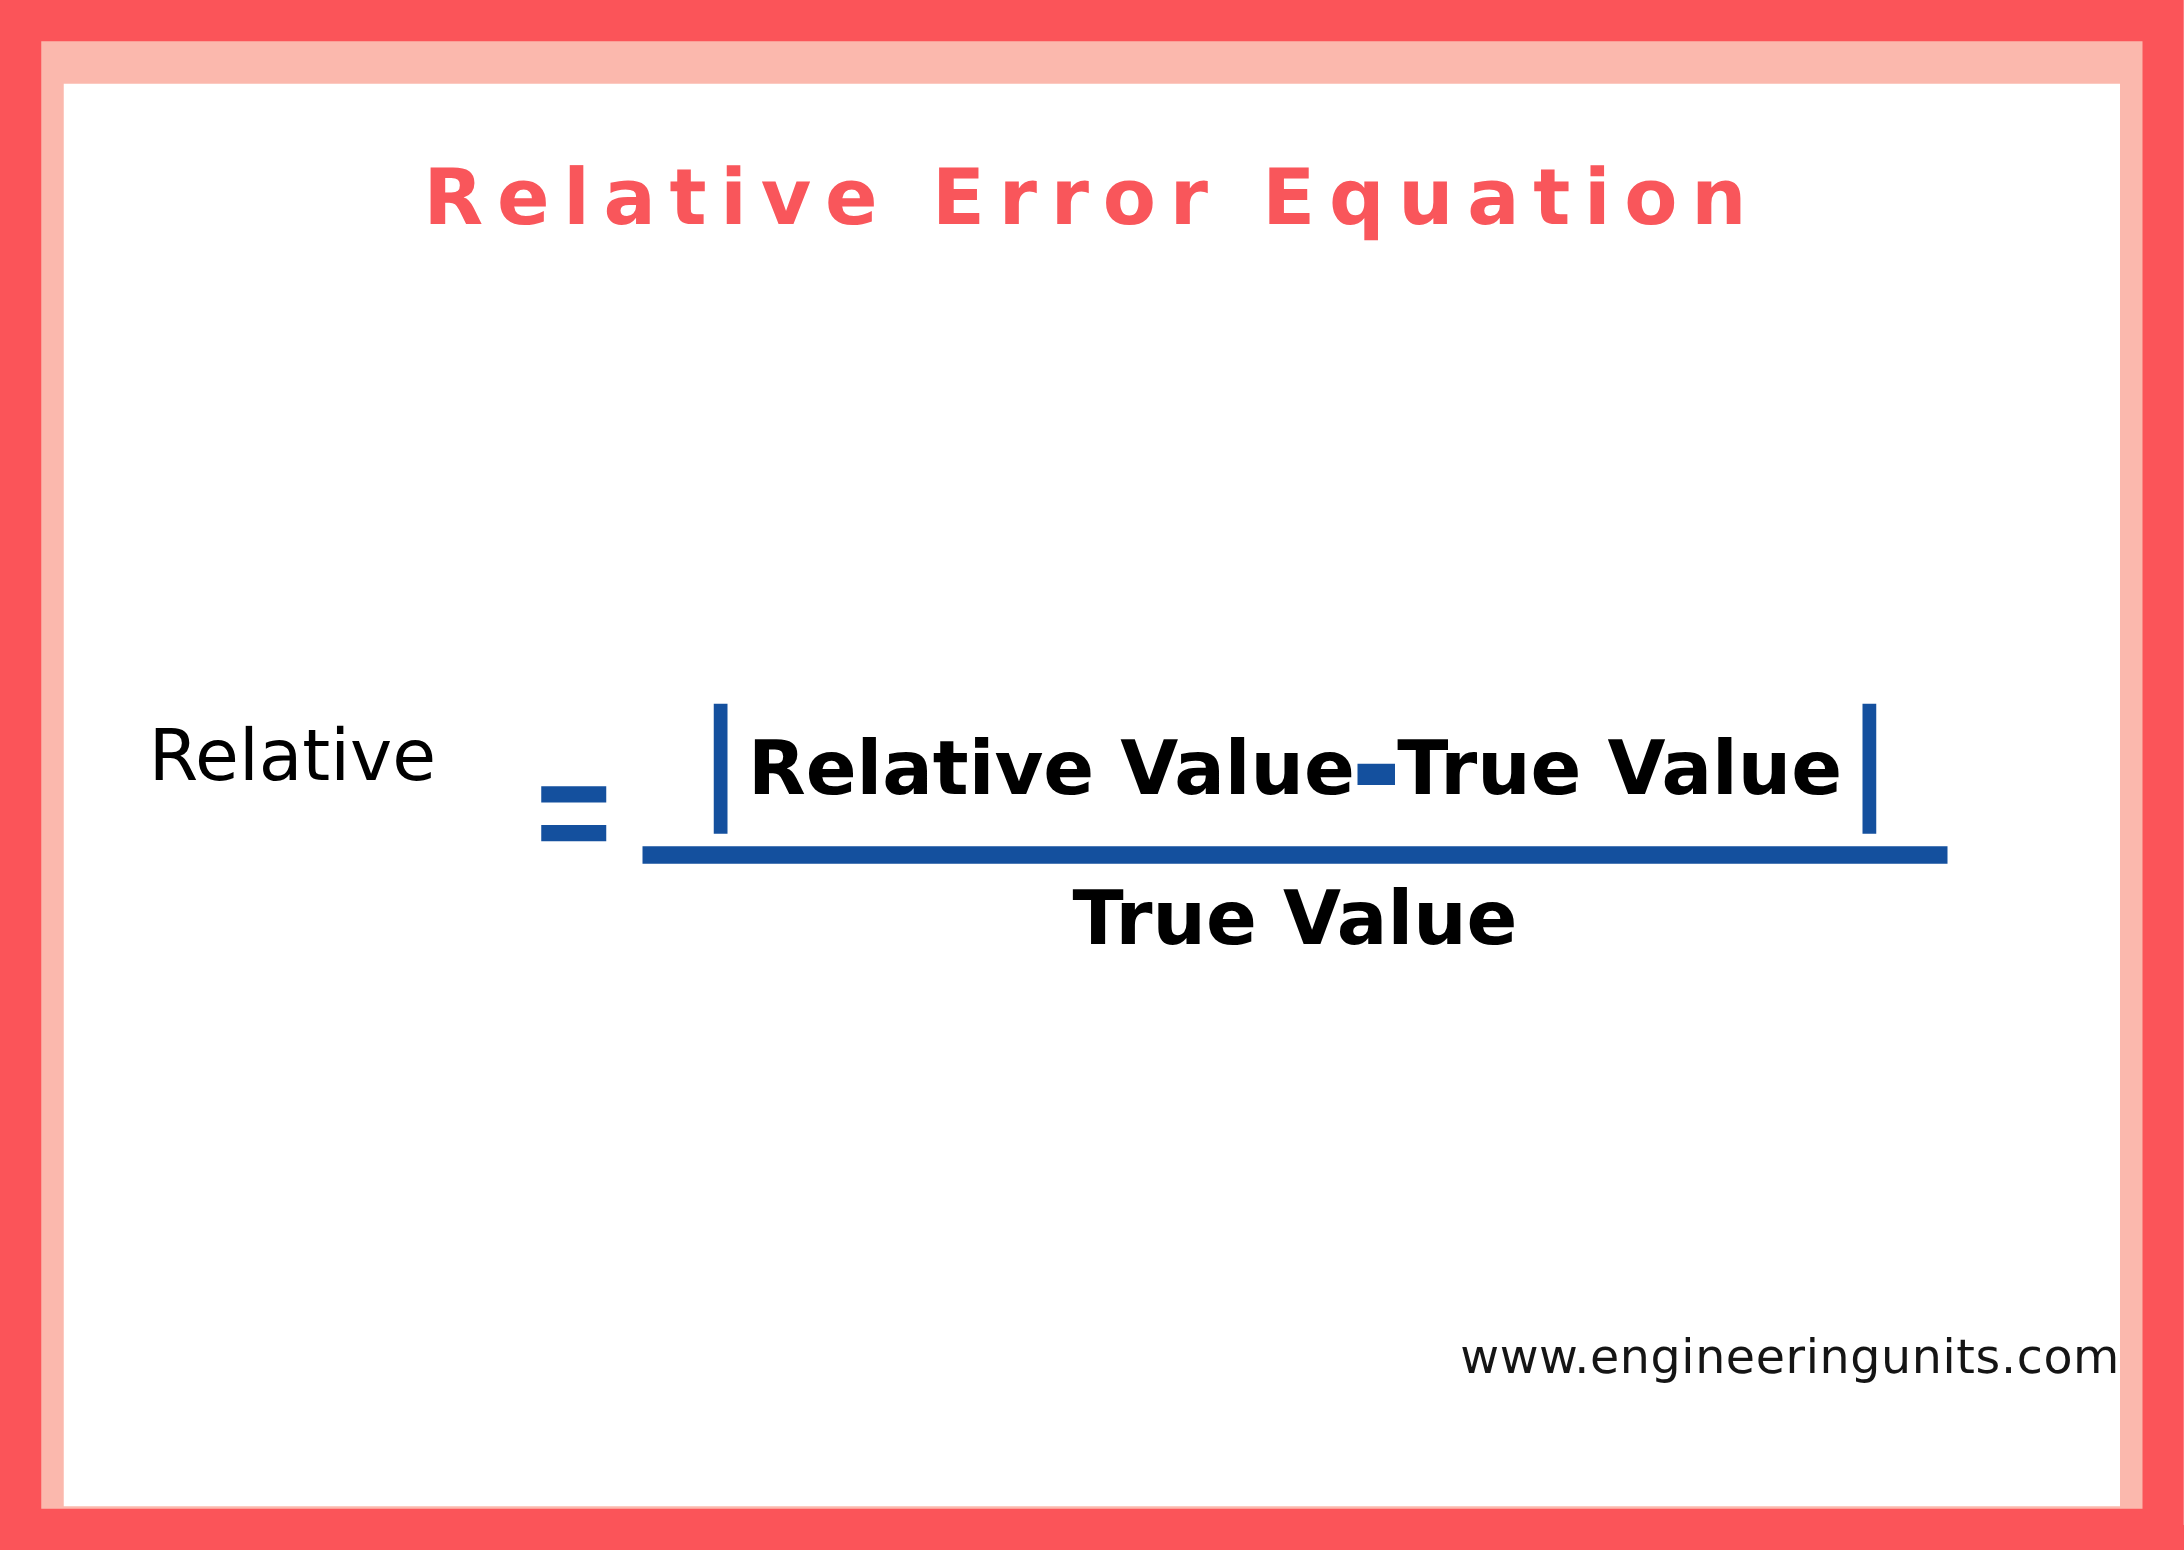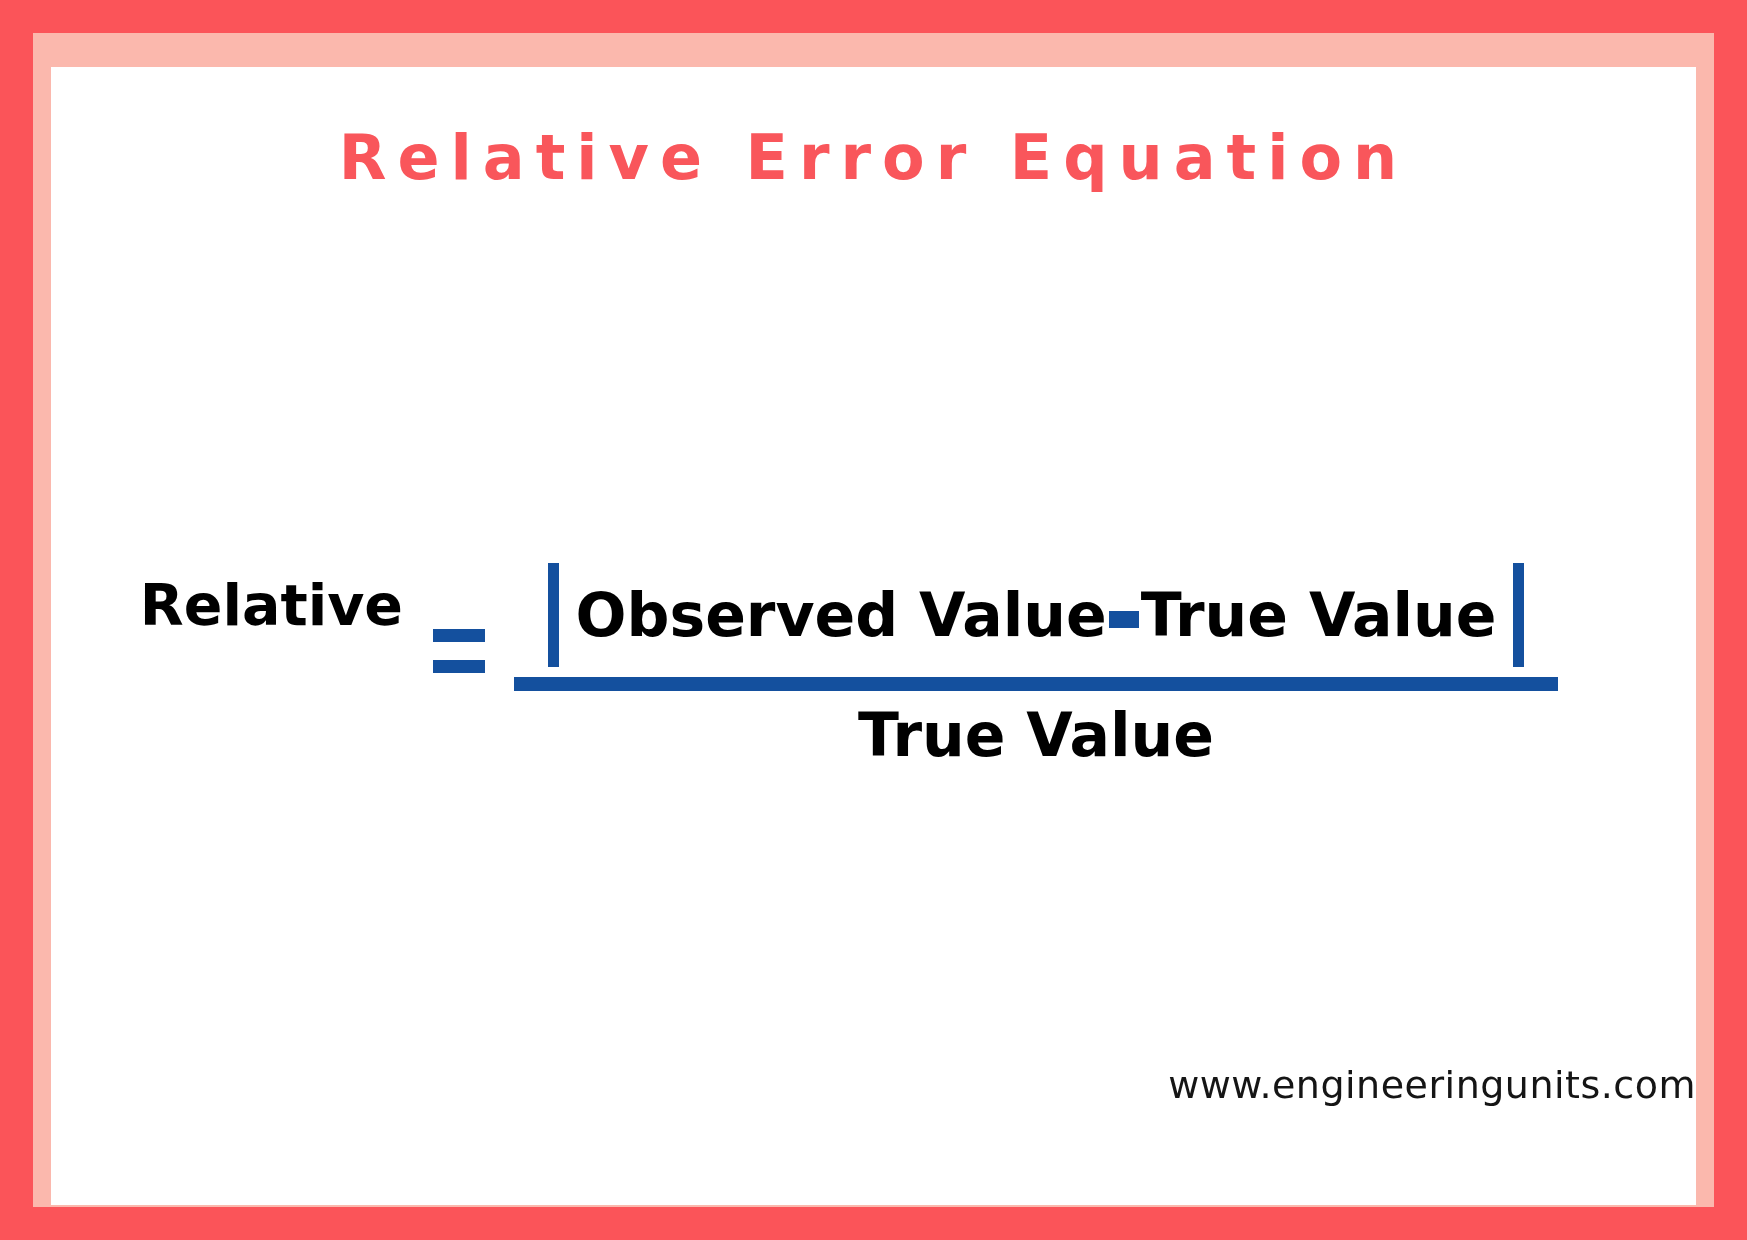--- a/index.html
+++ b/index.html
@@ -65,24 +65,24 @@
     height: 330px;
   }
 
   
   #lhs {
     position: absolute;
     left: 0px;
     top: 78px;
     width: 290px;
     color: #000000;
-    font-weight: 700;
+    font-weight: 400;
     font-size: 57px;
     line-height: 1.42;
-    text-align: right;
+    text-align: left;
   }
   #lhs .line1 { display: block; padding-left: 6px; }
   #lhs .line2 { display: block; padding-left: 40px; }
 
   
   #equals {
     position: absolute;
     left: 320px;
     top: 142px;
     width: 52px;
@@ -202,21 +202,21 @@
         <div id="equals">
           <span class="eqbar top"></span>
           <span class="eqbar bottom"></span>
         </div>
 
         <div id="fraction">
 
           <div id="numerator">
             <span class="abs-bar left"></span>
             <span class="num-text">
-              <span>Observed Value</span>
+              <span>Relative Value</span>
               <span class="minus-sign"></span>
               <span>True Value</span>
             </span>
             <span class="abs-bar right"></span>
           </div>
 
           <div id="frac-rule"></div>
 
           <div id="denominator">True Value</div>
         </div>

